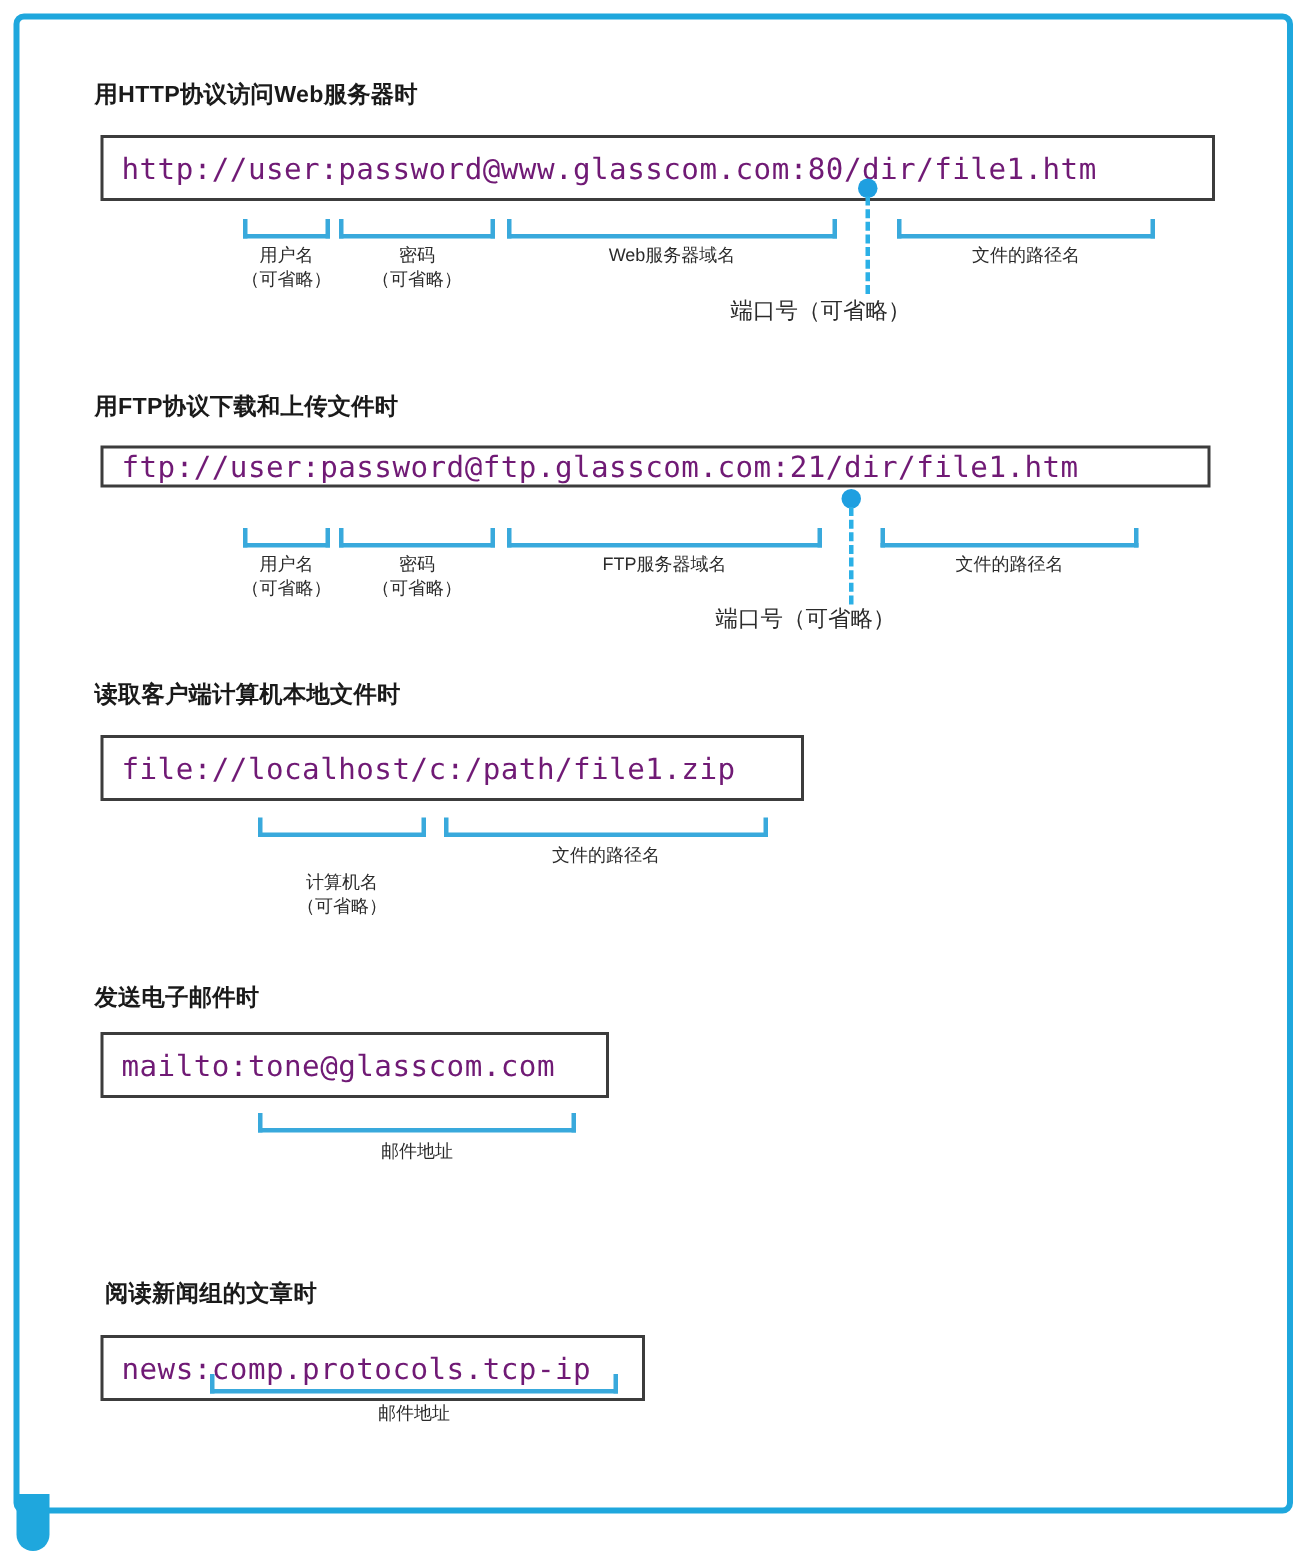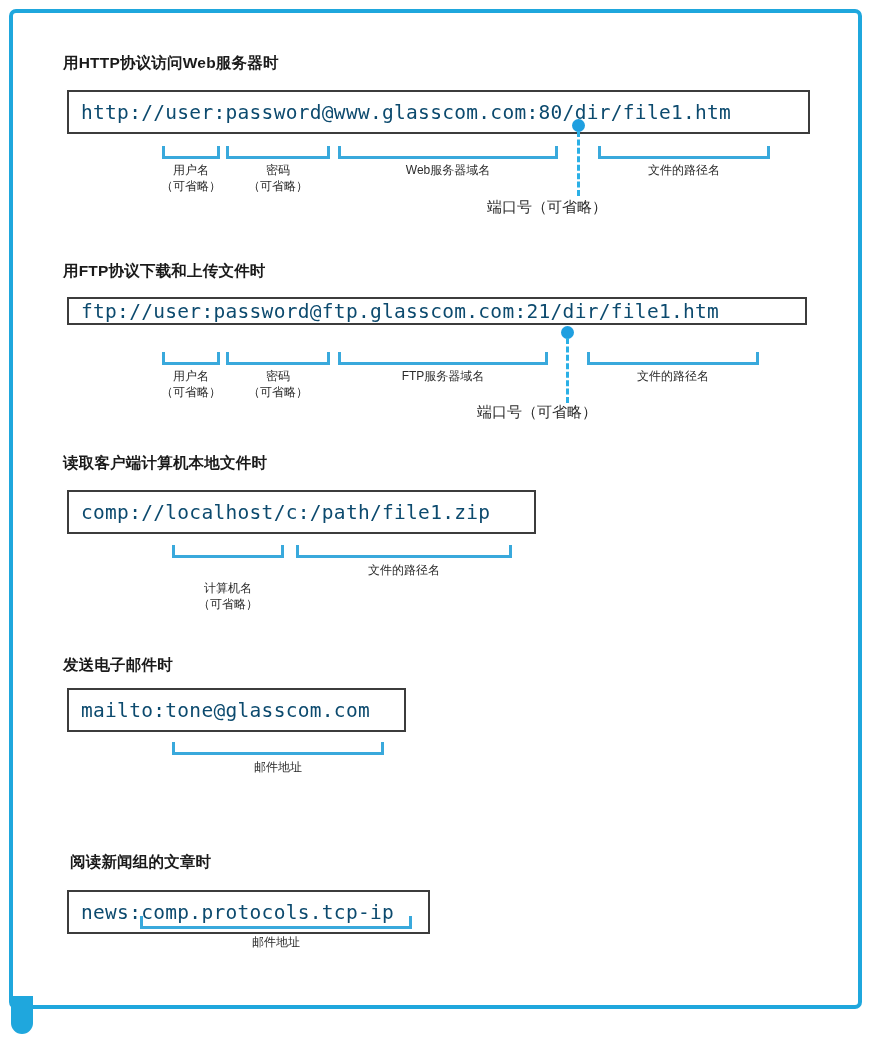--- a/index.html
+++ b/index.html
@@ -56,21 +56,21 @@
     position: absolute;
     border: 2px solid #3c3c3c;
     box-sizing: border-box;
     background: #ffffff;
     display: flex;
     align-items: center;
   }
   .url-text {
     font-family: "DejaVu Sans Mono", "Liberation Mono", monospace;
     font-size: 19.5px;
-    color: #0c4a6e;
+    color: #701a75;
     white-space: pre;
     padding-left: 12px;
     letter-spacing: 0.3px;
   }
 
   
   .bracket {
     position: absolute;
     border-left: 3px solid #39a9dc;
     border-right: 3px solid #39a9dc;
@@ -183,21 +183,21 @@
 
     <div class="port-dot" style="left:561px; top:326px;"></div>
     <div class="port-dashed" style="left:566px; top:338px; height:65px;"></div>
     <div class="port-caption" style="left:477px; top:403px; width:180px;">端口号（可省略）</div>
   </div>
 
   <div class="section">
     <div class="section-title" style="left:63px; top:453px;">读取客户端计算机本地文件时</div>
 
     <div class="url-box" style="left:67px; top:490px; width:469px; height:44px;">
-      <span class="url-text">comp://localhost/c:/path/file1.zip</span>
+      <span class="url-text">file://localhost/c:/path/file1.zip</span>
     </div>
 
     <div class="bracket" style="left:172px; top:545px; width:112px;"></div>
     <div class="caption" style="left:167px; top:562px; width:122px;margin-top:18px;">
       <span>计算机名</span>
       <span class="sub">（可省略）</span>
     </div>
 
     <div class="bracket" style="left:296px; top:545px; width:216px;"></div>
     <div class="caption" style="left:324px; top:562px; width:160px;">

